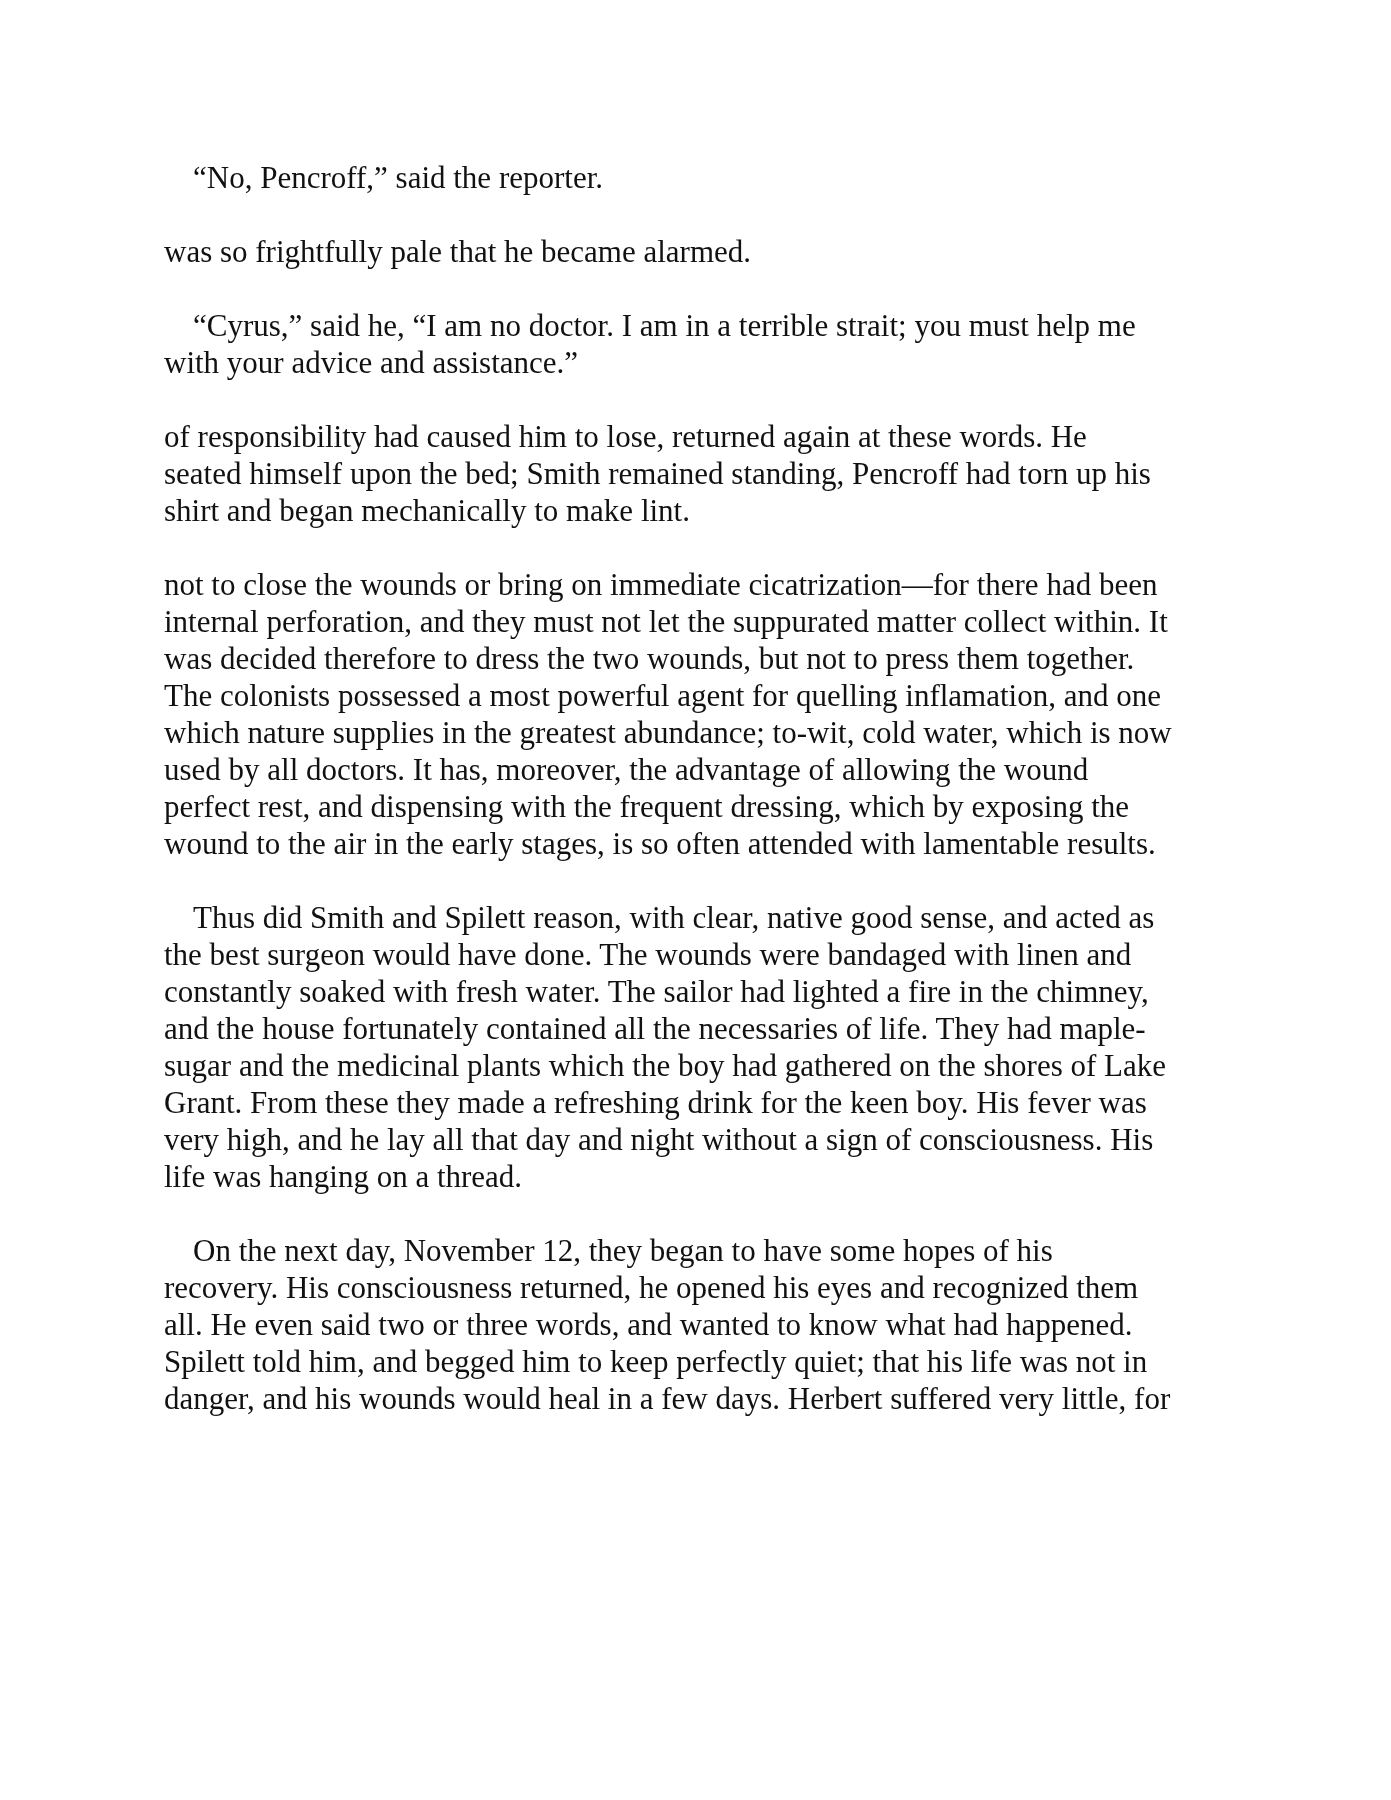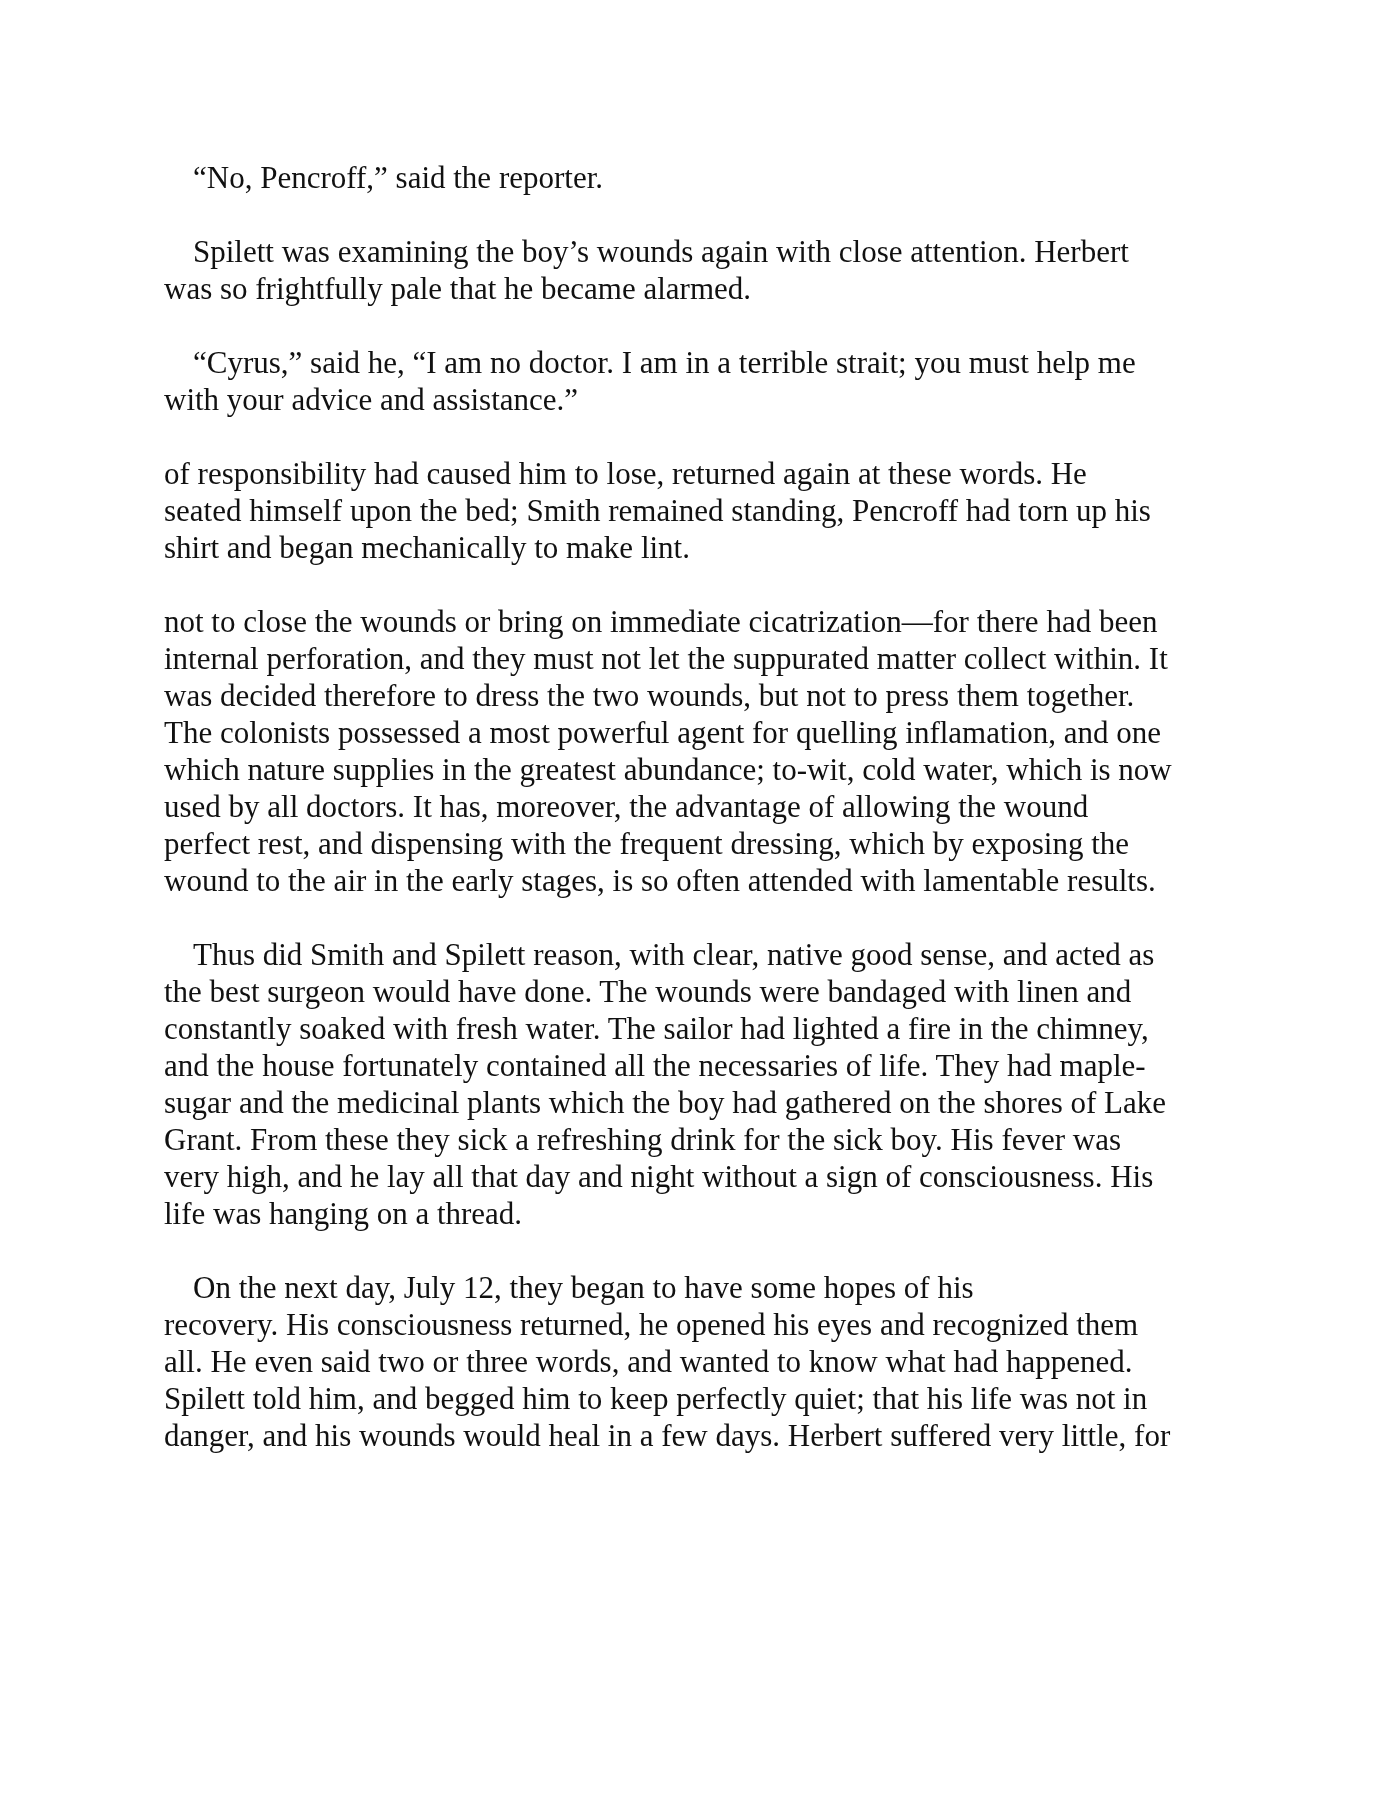--- a/index.html
+++ b/index.html
@@ -47,21 +47,20 @@
 <body>
 
 <div class="page">
   <div class="text-body">
 
     <p class="para">
       <span class="line first">“No, Pencroff,” said the reporter.</span>
     </p>
 
     <p class="para">
-      <span class="line first">Spilett was examining the boy’s wounds again with close attention. Herbert</span>
       <span class="line">was so frightfully pale that he became alarmed.</span>
     </p>
 
     <p class="para">
       <span class="line first">“Cyrus,” said he, “I am no doctor. I am in a terrible strait; you must help me</span>
       <span class="line">with your advice and assistance.”</span>
     </p>
 
 
     <p class="para">
@@ -80,27 +79,27 @@
       <span class="line">perfect rest, and dispensing with the frequent dressing, which by exposing the</span>
       <span class="line">wound to the air in the early stages, is so often attended with lamentable results.</span>
     </p>
 
     <p class="para">
       <span class="line first">Thus did Smith and Spilett reason, with clear, native good sense, and acted as</span>
       <span class="line">the best surgeon would have done. The wounds were bandaged with linen and</span>
       <span class="line">constantly soaked with fresh water. The sailor had lighted a fire in the chimney,</span>
       <span class="line">and the house fortunately contained all the necessaries of life. They had maple-</span>
       <span class="line">sugar and the medicinal plants which the boy had gathered on the shores of Lake</span>
-      <span class="line">Grant. From these they sick a refreshing drink for the sick boy. His fever was</span>
+      <span class="line">Grant. From these they made a refreshing drink for the keen boy. His fever was</span>
       <span class="line">very high, and he lay all that day and night without a sign of consciousness. His</span>
       <span class="line">life was hanging on a thread.</span>
     </p>
 
     <p class="para">
-      <span class="line first">On the next day, July 12, they began to have some hopes of his</span>
+      <span class="line first">On the next day, November 12, they began to have some hopes of his</span>
       <span class="line">recovery. His consciousness returned, he opened his eyes and recognized them</span>
       <span class="line">all. He even said two or three words, and wanted to know what had happened.</span>
       <span class="line">Spilett told him, and begged him to keep perfectly quiet; that his life was not in</span>
       <span class="line">danger, and his wounds would heal in a few days. Herbert suffered very little, for</span>
     </p>
 
   </div>
 </div>
 
 </body></html>

